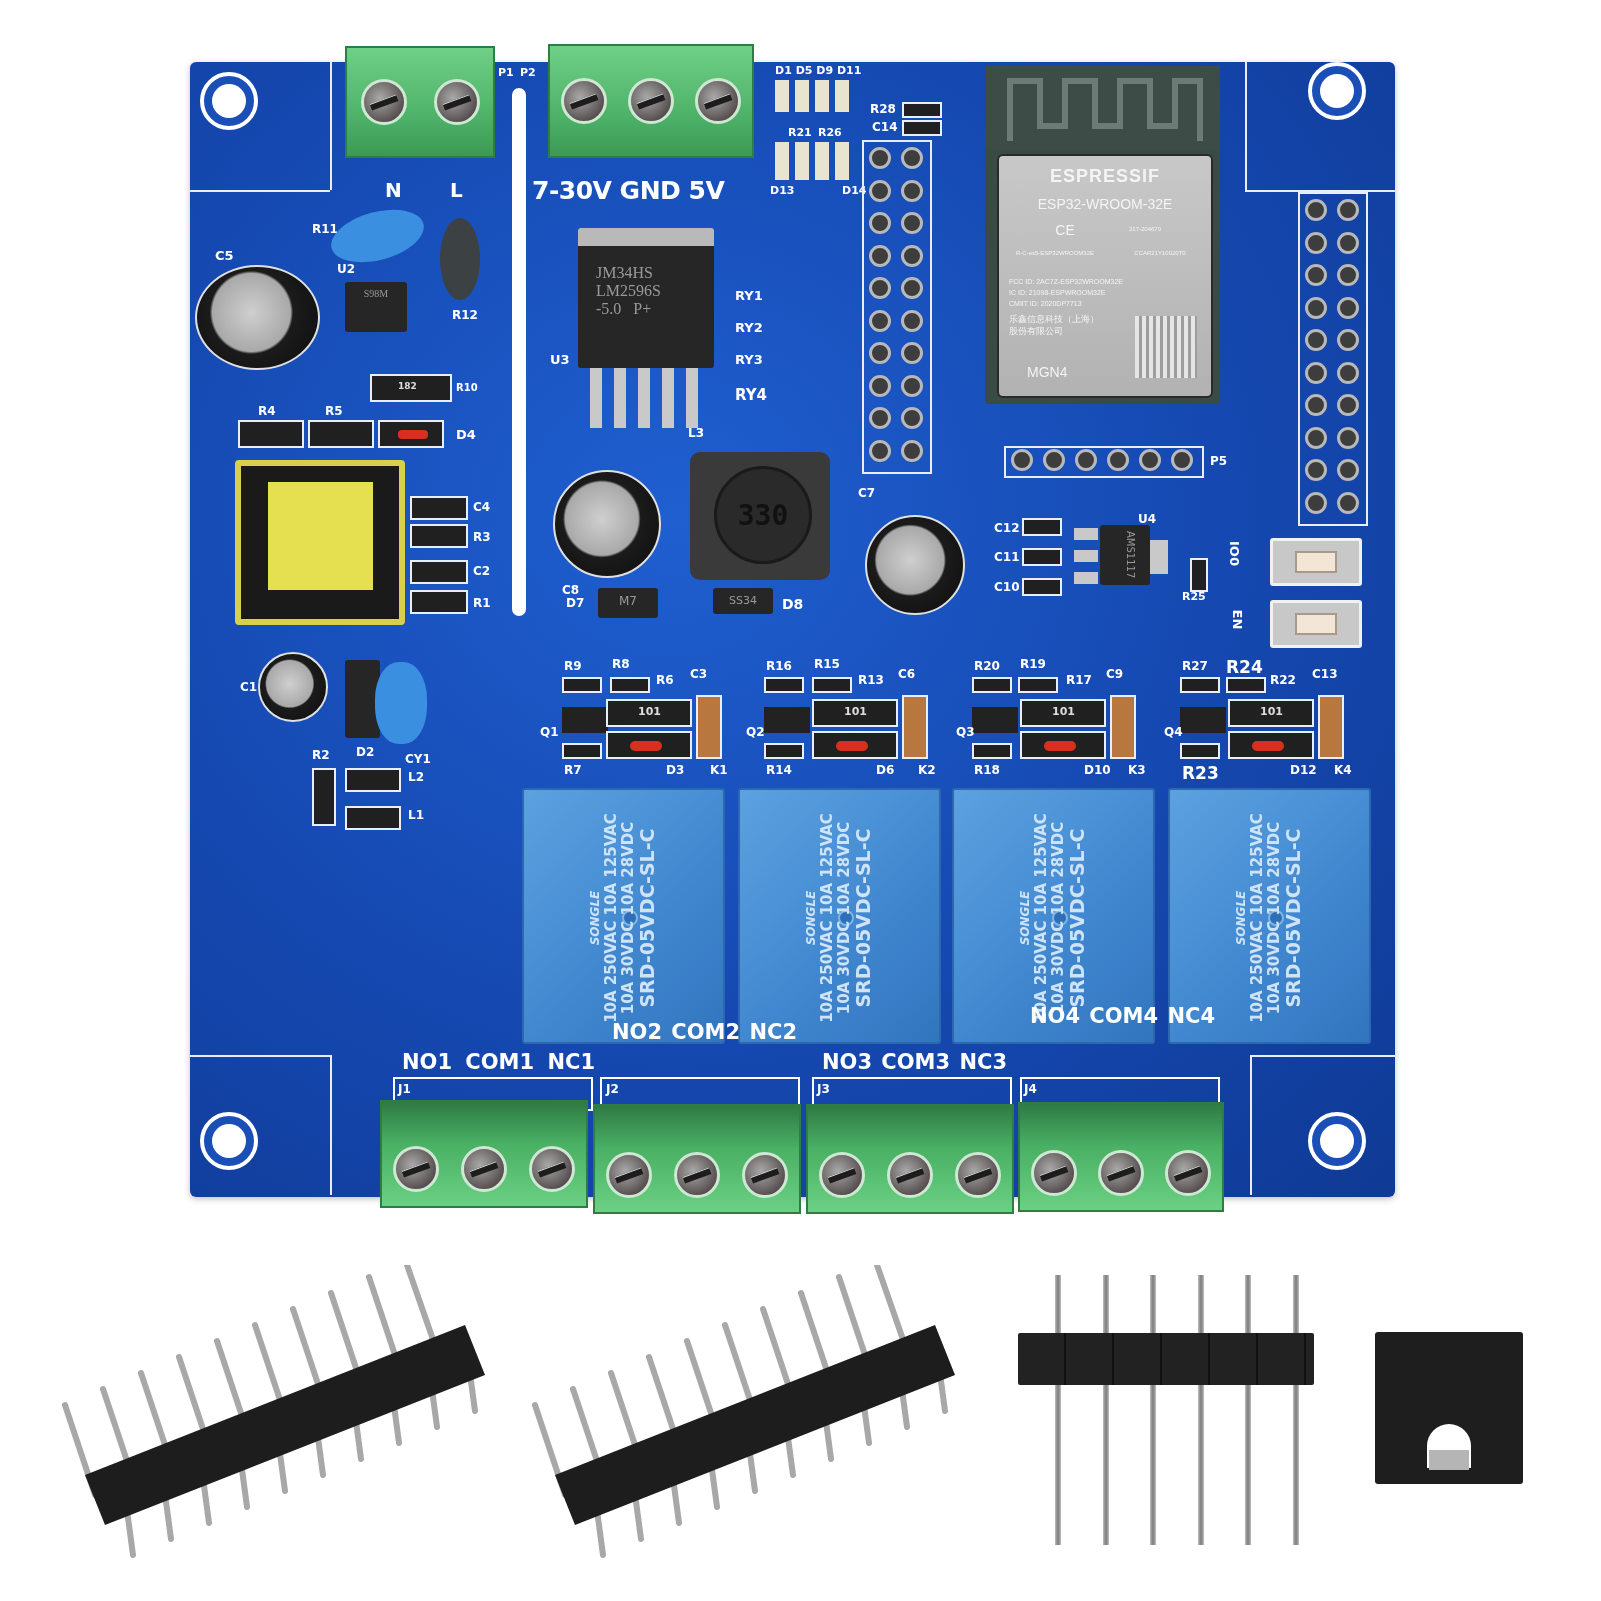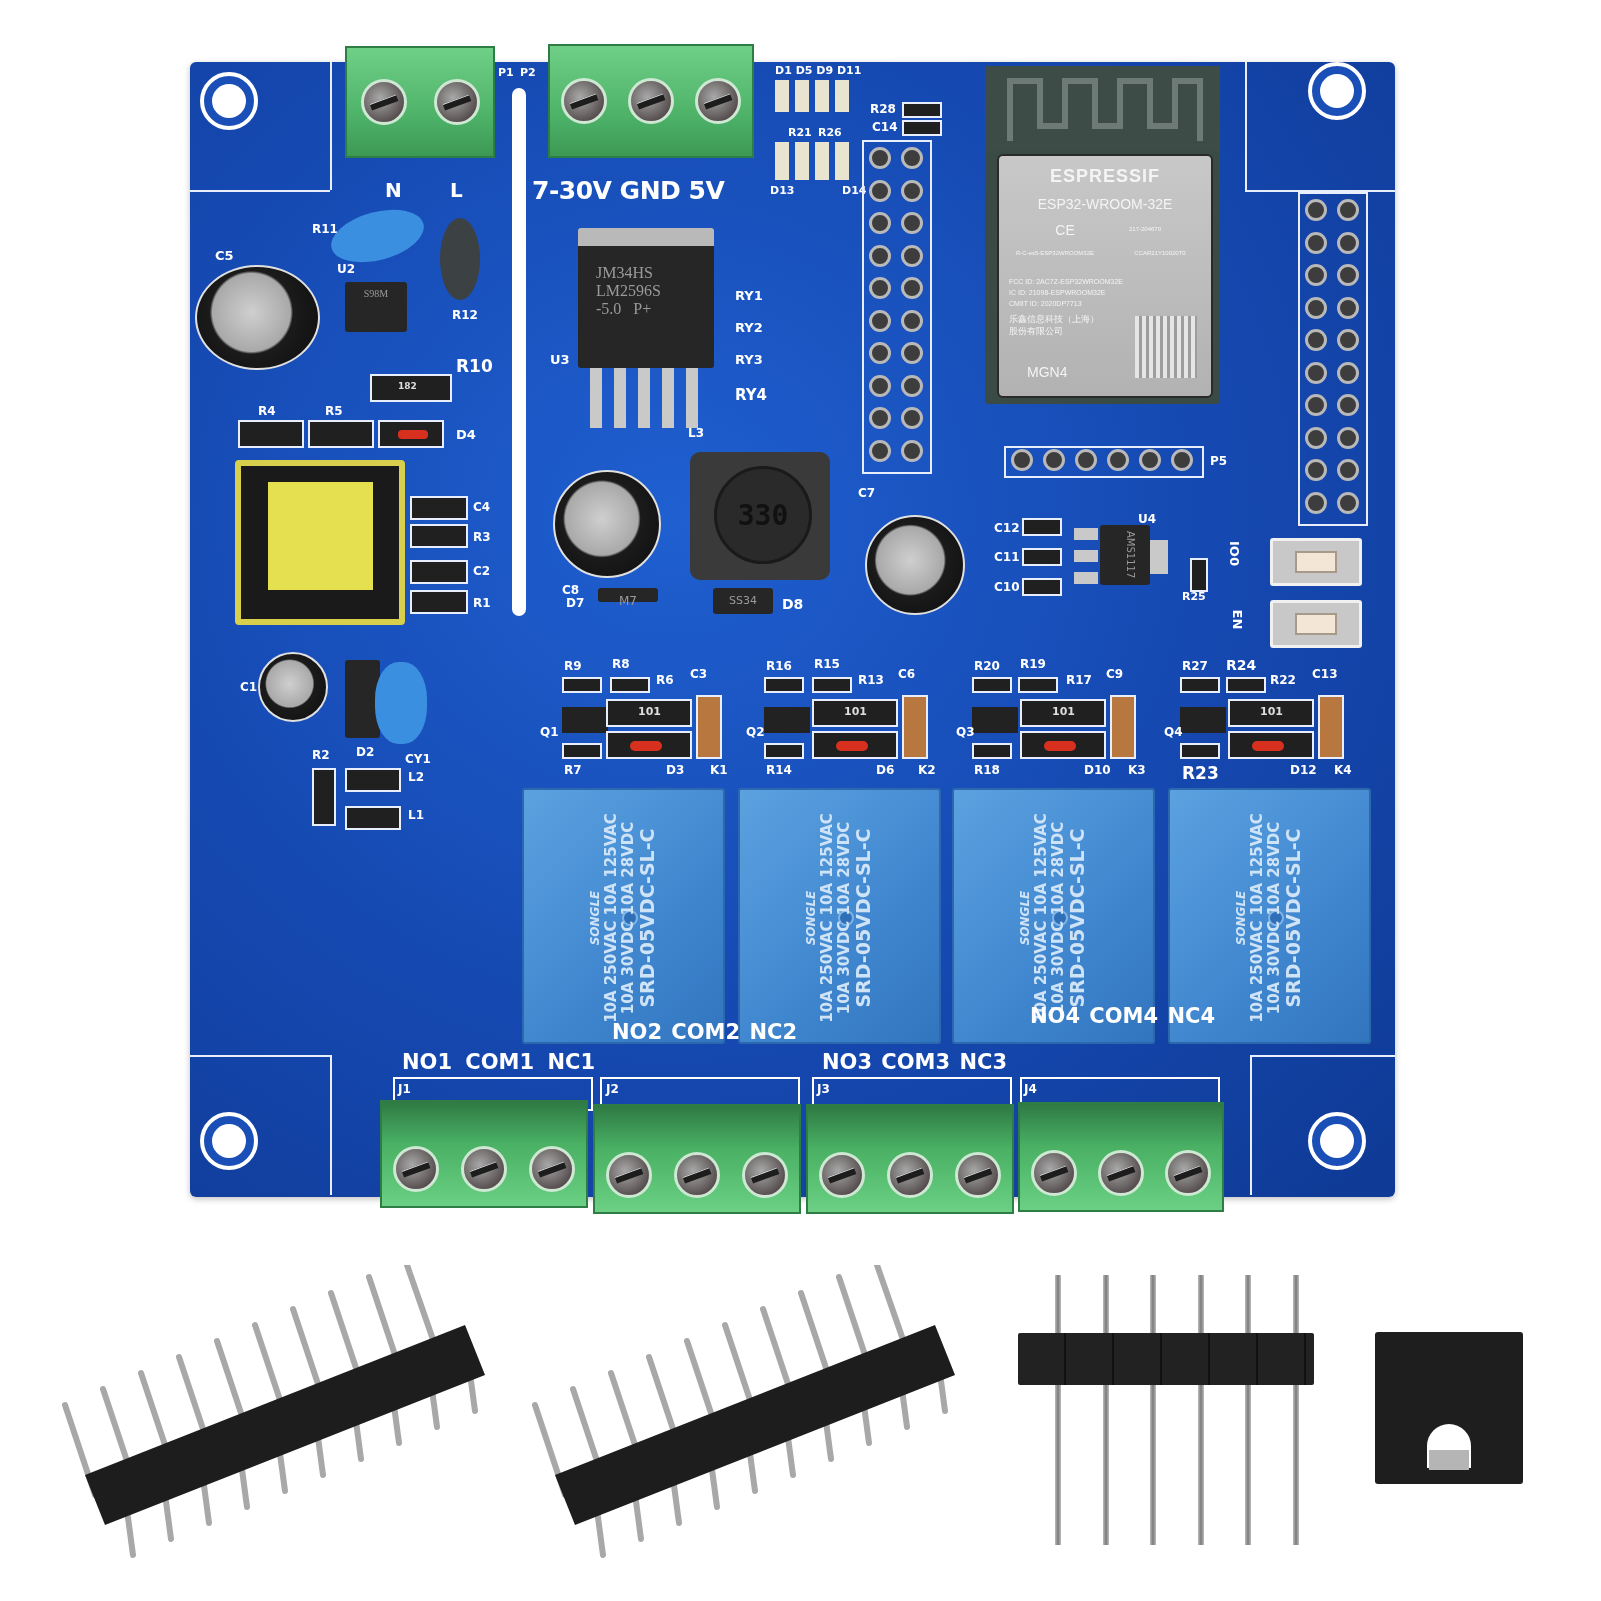--- a/index.html
+++ b/index.html
@@ -73,21 +73,21 @@
 <span class="slk" style="left:215px;top:248px;font-size:13px">C5</span>
 <div class="cap" style="left:195px;top:265px;width:125px;height:105px"></div>
 <span class="slk" style="left:312px;top:222px;font-size:12px">R11</span>
 <div class="abs" style="left:330px;top:212px;width:95px;height:48px;border-radius:50%;background:#3b8fe0;transform:rotate(-15deg)"></div>
 <div class="abs" style="left:440px;top:218px;width:40px;height:82px;border-radius:50%;background:#3c4144"></div>
 <span class="slk" style="left:452px;top:308px;font-size:12px">R12</span>
 <span class="slk" style="left:337px;top:262px;font-size:12px">U2</span>
 <div class="ic" style="left:345px;top:282px;width:62px;height:50px;font-size:10px;text-align:center;line-height:24px"><span>S98M</span></div>
 <div class="smd" style="left:370px;top:374px;width:82px;height:28px"></div>
 <span class="slk" style="left:398px;top:381px;font-size:9px;color:#ddd">182</span>
-<span class="slk" style="left:456px;top:356px;font-size:17px">R10</span>
+<span class="slk" style="left:456px;top:382px;font-size:10px">R10</span>
 <span class="slk" style="left:258px;top:404px;font-size:12px">R4</span>
 <span class="slk" style="left:325px;top:404px;font-size:12px">R5</span>
 <div class="smd" style="left:238px;top:420px;width:66px;height:28px"></div>
 <div class="smd" style="left:308px;top:420px;width:66px;height:28px"></div>
 <div class="smd" style="left:378px;top:420px;width:66px;height:28px"></div>
 <div class="abs" style="left:398px;top:430px;width:30px;height:9px;background:#d7301f;border-radius:4px"></div>
 <span class="slk" style="left:456px;top:427px;font-size:13px">D4</span>
 
 <div class="abs" style="left:235px;top:460px;width:170px;height:165px;background:#1a1a1a;border:6px solid #d8cf4c;box-sizing:border-box;border-radius:4px"></div>
 <div class="abs" style="left:268px;top:482px;width:105px;height:108px;background:#e5e04f"></div>
@@ -129,21 +129,21 @@
 <span class="slk" style="left:735px;top:386px;font-size:15px">RY4</span>
 <span class="slk" style="left:688px;top:426px;font-size:12px">L3</span>
 
 <div class="cap" style="left:553px;top:470px;width:108px;height:108px"></div>
 <span class="slk" style="left:562px;top:583px;font-size:12px">C8</span>
 <div class="abs" style="left:690px;top:452px;width:140px;height:128px;background:#3a3a3a;border-radius:10px">
   <div style="position:absolute;left:24px;top:14px;width:92px;height:92px;border-radius:50%;background:#2a2a2a;border:3px solid #1a1a1a;display:flex;align-items:center;justify-content:center;color:#111;font-size:28px;font-weight:bold;font-family:'DejaVu Sans Mono',monospace">330</div>
 </div>
 <span class="slk" style="left:858px;top:486px;font-size:12px">C7</span>
 <div class="cap" style="left:865px;top:515px;width:100px;height:100px"></div>
-<div class="ic" style="left:598px;top:588px;width:60px;height:14px;font-size:12px;text-align:center;line-height:26px;font-family:'DejaVu Sans',sans-serif"><span>M7</span></div>
+<div class="ic" style="left:598px;top:588px;width:60px;height:30px;font-size:12px;text-align:center;line-height:26px;font-family:'DejaVu Sans',sans-serif"><span>M7</span></div>
 <span class="slk" style="left:566px;top:596px;font-size:12px">D7</span>
 <div class="ic" style="left:713px;top:588px;width:60px;height:26px;font-size:11px;text-align:center;line-height:26px;font-family:'DejaVu Sans',sans-serif"><span>SS34</span></div>
 <span class="slk" style="left:782px;top:596px;font-size:14px">D8</span>
 
 <span class="slk" style="left:775px;top:64px;font-size:11px"><span>D1</span> <span>D5</span> <span>D9</span> <span>D11</span></span>
 <div class="abs" style="left:775px;top:80px;width:80px;height:32px;background:repeating-linear-gradient(90deg,#e9e4d0 0 14px,transparent 14px 20px)"></div>
 <span class="slk" style="left:788px;top:126px;font-size:11px">R21</span>
 <span class="slk" style="left:818px;top:126px;font-size:11px">R26</span>
 <div class="abs" style="left:775px;top:142px;width:80px;height:38px;background:repeating-linear-gradient(90deg,#e9e4d0 0 14px,transparent 14px 20px)"></div>
 <span class="slk" style="left:770px;top:184px;font-size:11px">D13</span>
@@ -310,21 +310,21 @@
   <div class="abs" style="left:82px;top:86px;width:32px;height:10px;background:#d7301f;border-radius:5px"></div>
   <div class="abs" style="left:148px;top:40px;width:22px;height:60px;background:#b8773f;border:2px solid #e8eefc"></div>
   <div class="smd" style="left:10px;top:88px;width:40px;height:16px"></div>
   <span class="slk" style="left:12px;top:108px;font-size:12px">R18</span>
   <span class="slk" style="left:122px;top:108px;font-size:12px">D10</span>
   <span class="slk" style="left:166px;top:108px;font-size:12px">K3</span>
 </div>
 
 <div class="abs" style="left:1172px;top:655px;width:180px;height:120px">
   <span class="slk" style="left:10px;top:4px;font-size:12px">R27</span>
-  <span class="slk" style="left:54px;top:2px;font-size:14px">R24</span>
+  <span class="slk" style="left:54px;top:2px;font-size:17px">R24</span>
   <span class="slk" style="left:98px;top:18px;font-size:12px">R22</span>
   <span class="slk" style="left:140px;top:12px;font-size:12px">C13</span>
   <div class="smd" style="left:8px;top:22px;width:40px;height:16px"></div>
   <div class="smd" style="left:54px;top:22px;width:40px;height:16px"></div>
   <div class="abs" style="left:8px;top:52px;width:46px;height:26px;background:#222"></div>
   <span class="slk" style="left:-8px;top:70px;font-size:12px">Q4</span>
   <div class="smd" style="left:56px;top:44px;width:86px;height:28px"></div>
   <span class="slk" style="left:88px;top:50px;font-size:11px;color:#ddd">101</span>
   <div class="smd" style="left:56px;top:76px;width:86px;height:28px"></div>
   <div class="abs" style="left:80px;top:86px;width:32px;height:10px;background:#d7301f;border-radius:5px"></div>

